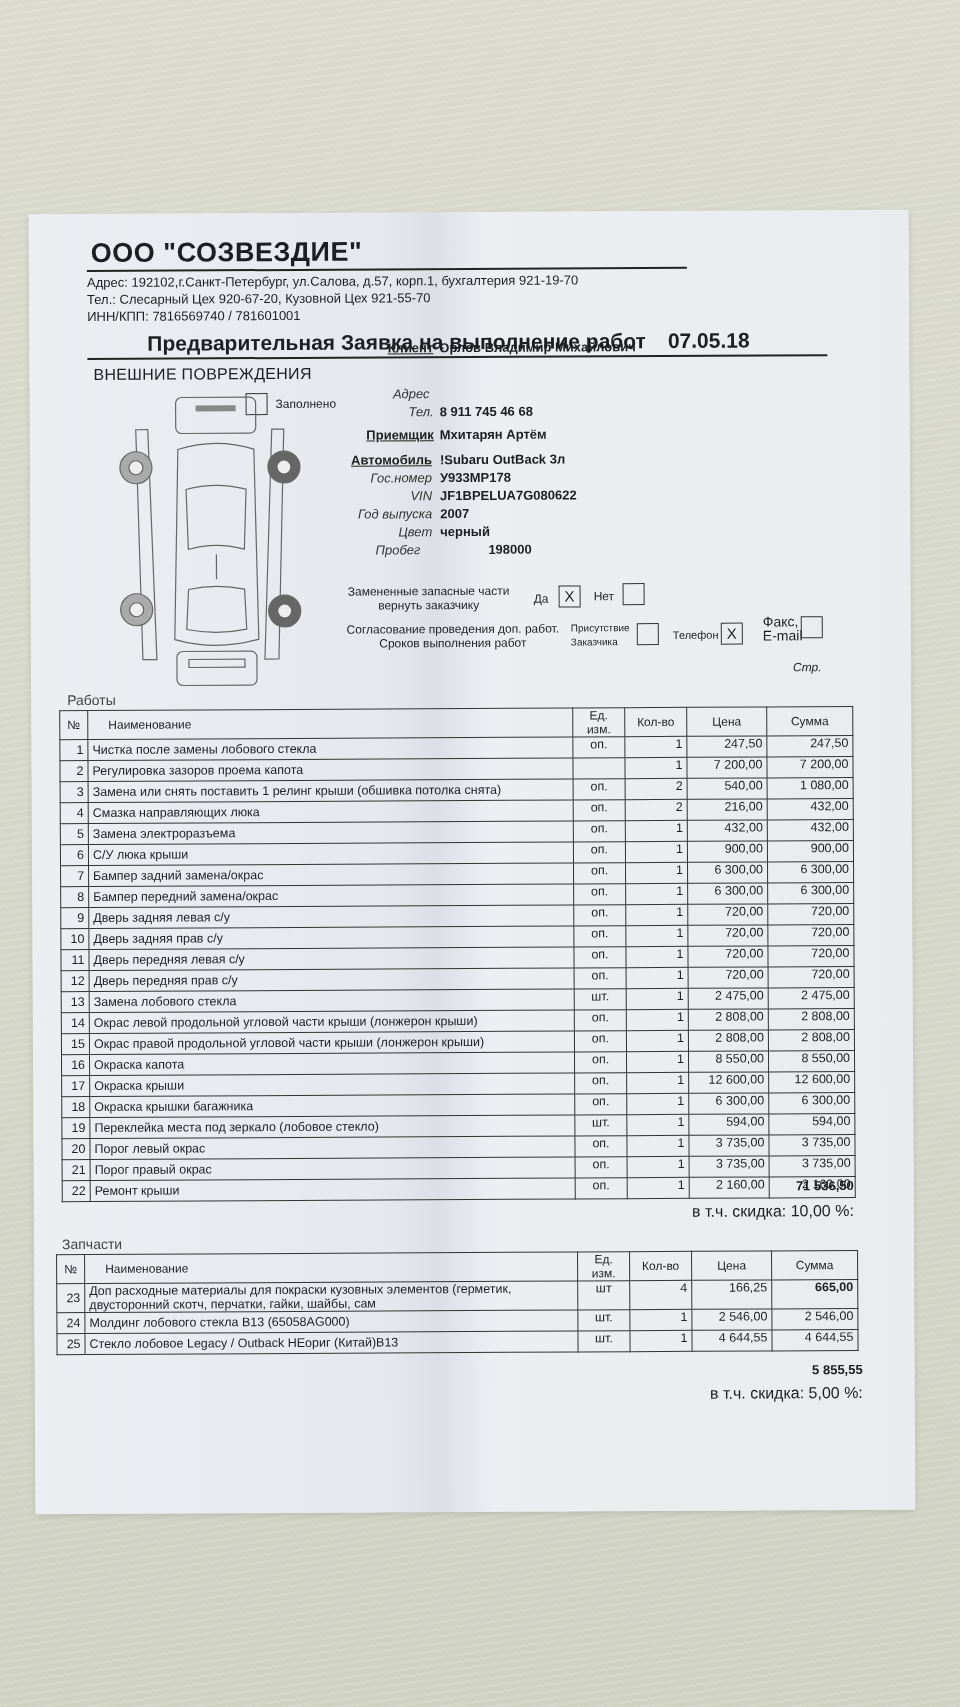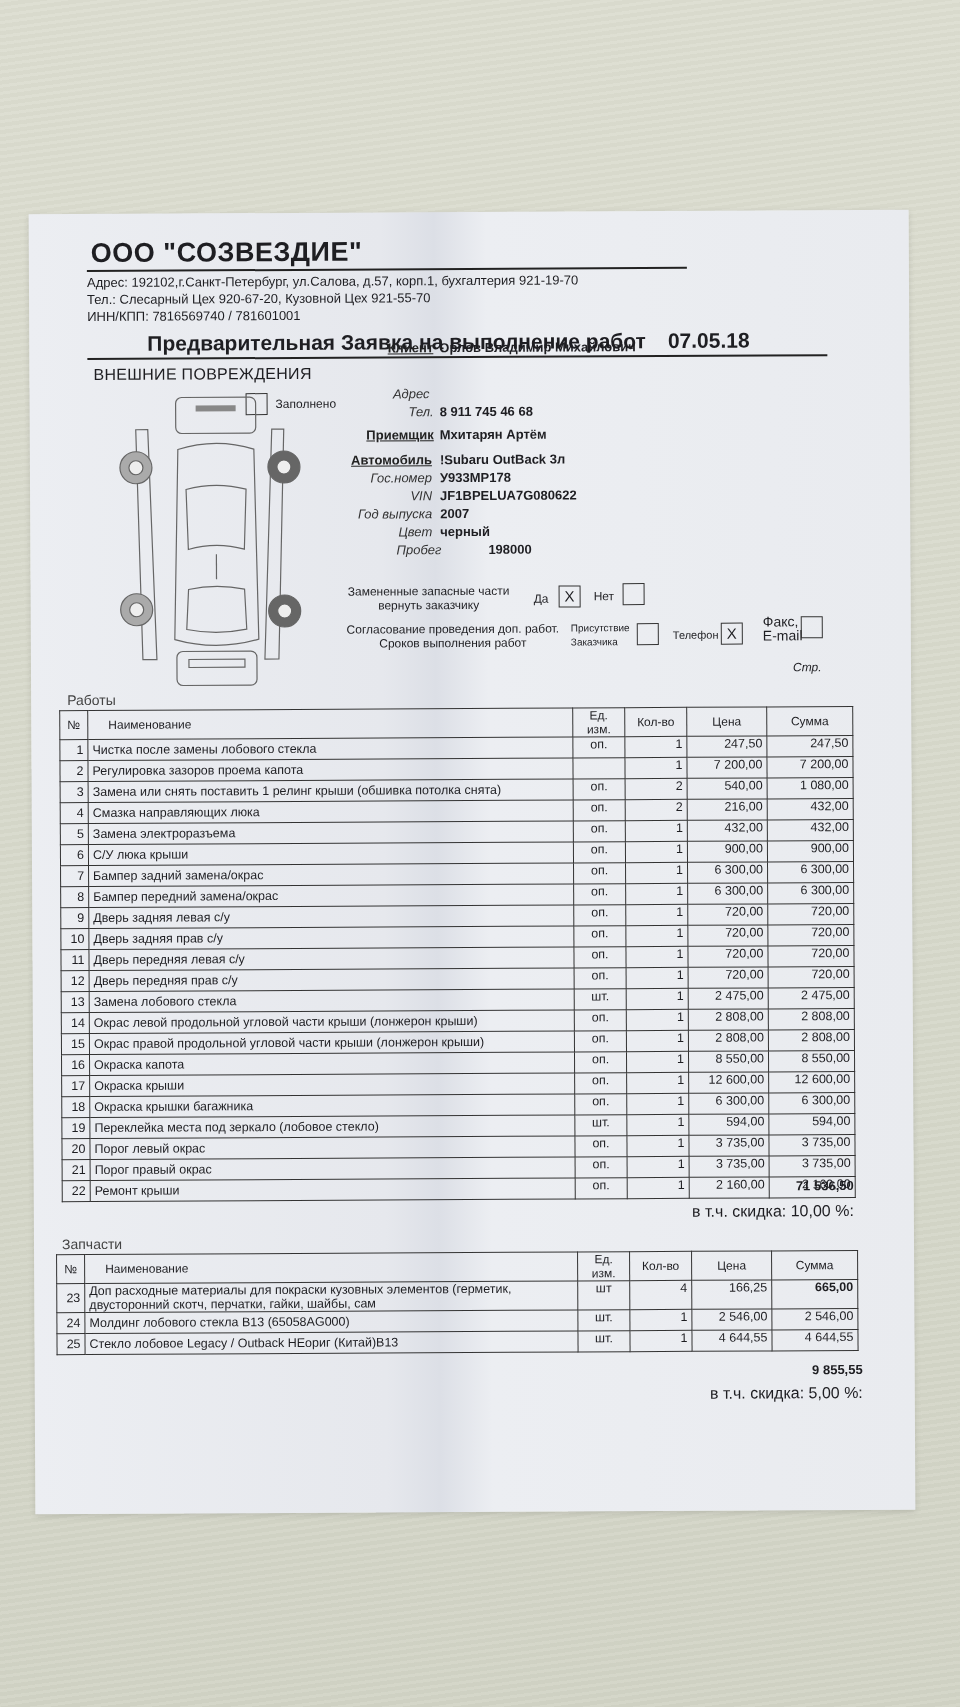--- a/index.html
+++ b/index.html
@@ -110,21 +110,21 @@
     <div class="lbl b" style="left:282px;top:240px;">Автомобиль</div>
     <div class="val" style="left:410px;top:240px;">!Subaru OutBack 3л</div>
     <div class="lbl" style="left:282px;top:258px;">Гос.номер</div>
     <div class="val" style="left:410px;top:258px;">У933МР178</div>
     <div class="lbl" style="left:282px;top:276px;">VIN</div>
     <div class="val" style="left:410px;top:276px;">JF1BPELUA7G080622</div>
     <div class="lbl" style="left:282px;top:294px;">Год выпуска</div>
     <div class="val" style="left:410px;top:294px;">2007</div>
     <div class="lbl" style="left:282px;top:312px;">Цвет</div>
     <div class="val" style="left:410px;top:312px;">черный</div>
-    <div class="lbl" style="left:291px;top:330px;">Пробег</div>
+    <div class="lbl" style="left:270px;top:330px;">Пробег</div>
     <div class="val" style="left:410px;top:330px;margin-left:48px;">198000</div>
   </div>
 
   <div class="opt">
     <div class="abs" style="left:308px;top:372px;text-align:center;width:180px;">
       <div>Замененные запасные части</div>
       <div>вернуть заказчику</div>
     </div>
     <div class="abs" style="left:503px;top:380px;">Да</div>
     <div class="chk" style="left:528px;top:374px;">X</div>
@@ -376,15 +376,15 @@
         <tr>
           <td class="num">25</td>
           <td class="name">Стекло лобовое Legacy / Outback НЕориг (Китай)В13</td>
           <td class="unit" style="vertical-align: top;">шт.</td>
           <td class="qty" style="vertical-align: top;">1</td>
           <td class="price" style="vertical-align: top;">4 644,55</td>
           <td class="sum" style="vertical-align: top;">4 644,55</td>
         </tr>
       </tbody>
   </table>
-  <div class="abs total" style="right:52px;top:1152px;">9 855,55</div>
+  <div class="abs total" style="right:52px;top:1152px;">5 855,55</div>
   <div class="abs disc" style="right:52px;top:1174px;">в т.ч. скидка: 5,00 %:</div>
 </div>
 
 </body></html>

